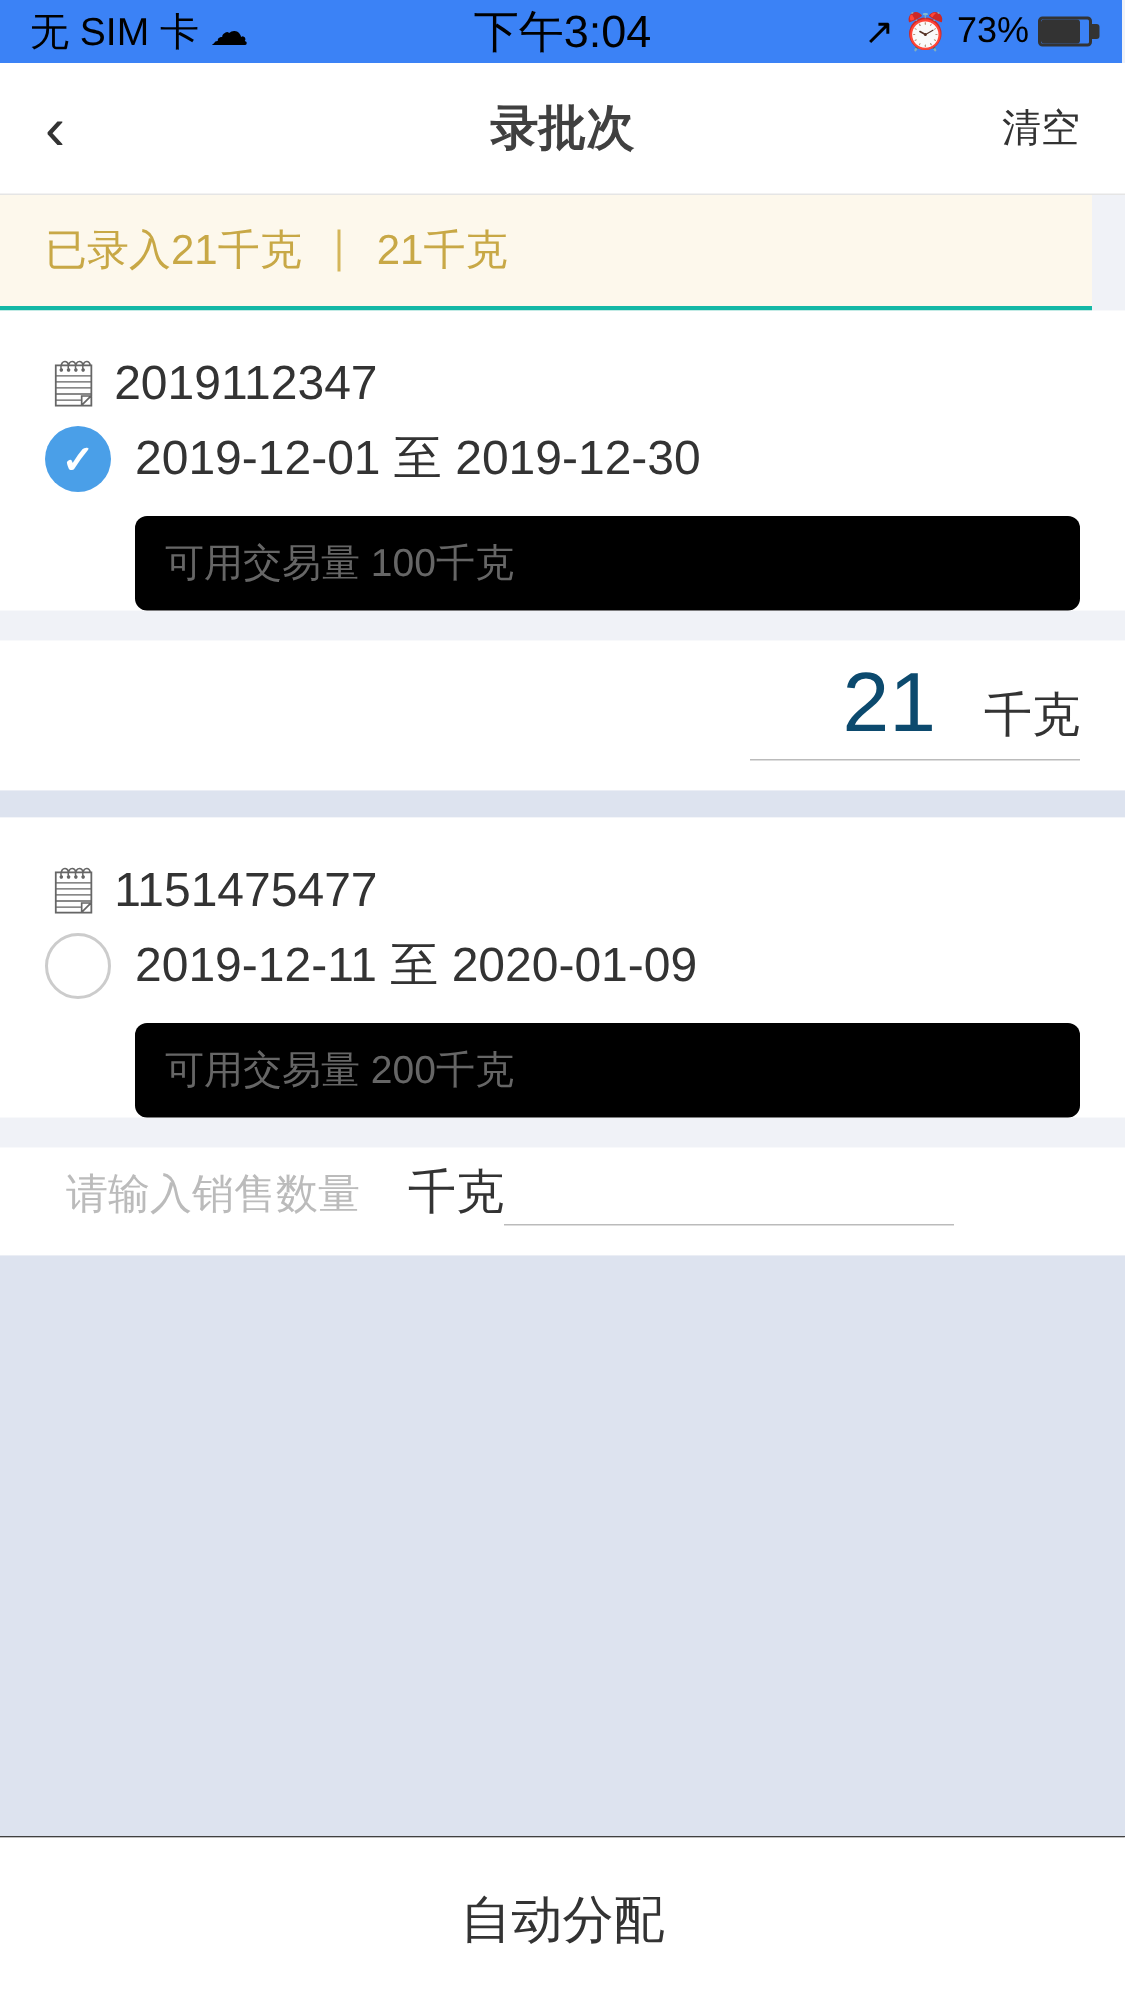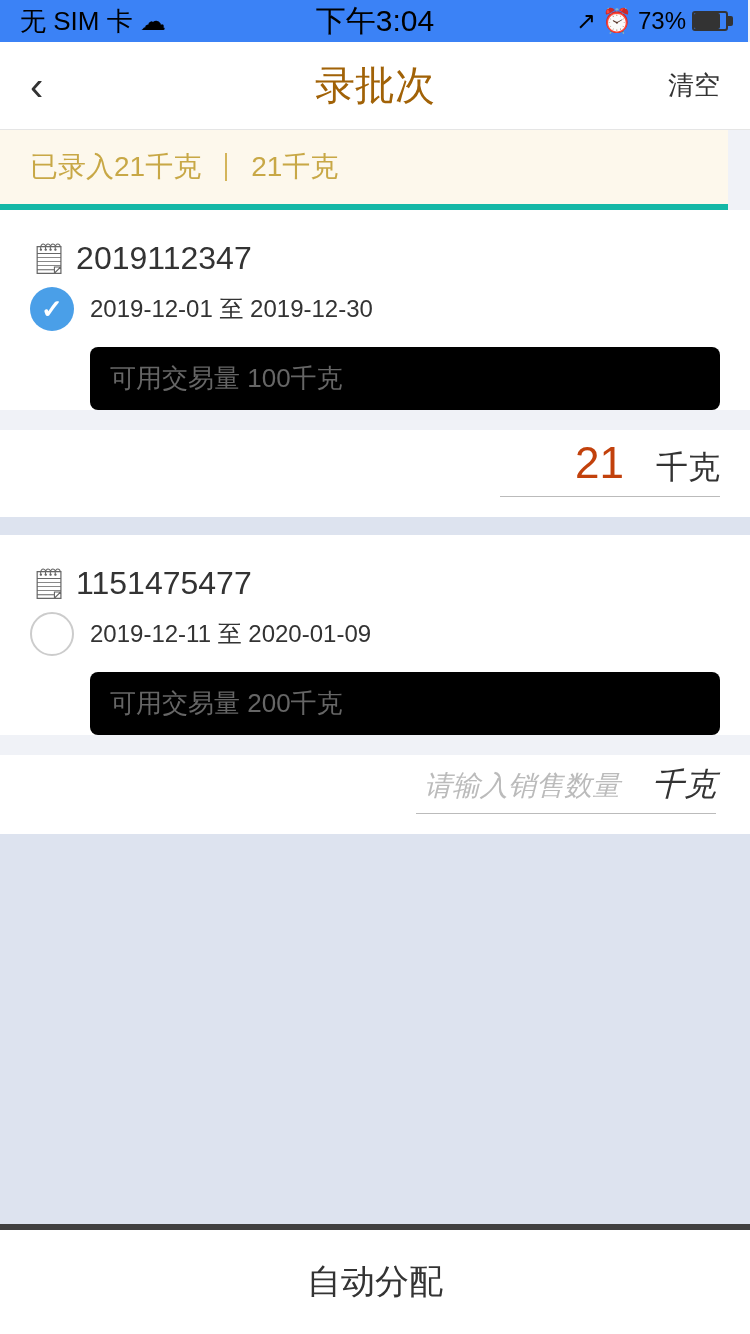--- a/index.html
+++ b/index.html
@@ -55,42 +55,42 @@
       border-bottom: 1px solid #e5e5e5;
       position: relative;
     }
     .nav-back {
       font-size: 40px;
       color: #333;
       cursor: pointer;
       line-height: 1;
     }
     .nav-title {
-      font-size: 40px;
-      font-weight: 400;
-      color: #a16207;
+      font-size: 32px;
+      font-weight: 700;
+      color: #404040;
       position: absolute;
       left: 50%;
       transform: translateX(-50%);
     }
     .nav-clear {
       font-size: 26px;
       color: #333;
       cursor: pointer;
     }
 
     
     .info-banner {
       width: 728px;
       background: #fdf8ec;
       padding: 18px 30px;
       display: flex;
       align-items: center;
       gap: 0;
-      border-bottom: 6px solid #14b8a6;
+      border-bottom: 3px solid #14b8a6;
     }
     .info-item {
       font-size: 28px;
       color: #c8a846;
     }
     .info-divider {
       width: 2px;
       height: 28px;
       background: #d4b55a;
       margin: 0 24px;
@@ -142,36 +142,36 @@
       background: #4a9fe8;
     }
     .radio-circle.checked::after {
       content: '✓';
       color: #fff;
       font-size: 26px;
       font-weight: bold;
     }
 
     .batch-date {
-      font-size: 24px;
+      font-size: 32px;
       color: #333;
     }
 
     .batch-avail {
       background: #000000;
       border-radius: 8px;
       padding: 14px 20px;
       font-size: 26px;
       color: #666;
       margin-left: 60px;
       margin-bottom: 20px;
     }
     .amount-value {
-      font-size: 44px;
-      color: #c2410c;
+      font-size: 56px;
+      color: #0c4a6e;
       font-weight: 400;
       margin-right: 16px;
     }
     .amount-unit {
       font-size: 32px;
       color: #333;
     }
 
     
     .section-separator {
@@ -197,21 +197,21 @@
 
     
     .bottom-bar {
       width: 750px;
       height: 110px;
       display: flex;
       position: fixed;
       bottom: 0;
       left: 0;
       background: #fff;
-      border-top: 6px solid #404040;
+      border-top: 1px solid #404040;
     }
     .btn-auto {
       flex: 1;
       background: #fff;
       font-size: 34px;
       color: #333;
       border: none;
       cursor: pointer;
       display: flex;
       align-items: center;
@@ -242,24 +242,23 @@
       width: 220px;
       height: 1px;
       background: #bbb;
       margin-top: 6px;
     }
     .input-section {
       background: #fff;
     }
     .input-inner {
       display: flex;
-      flex-direction: column;
+      flex-direction: row;
       align-items: flex-end;
-      padding: 8px 34px 20px;
-      font-style: italic;
+      padding: 8px 44px 20px;
     }
     .underline-bar2 {
       width: 300px;
       height: 1px;
       background: #bbb;
       margin-top: 6px;
     }
   </style>
 </head>
 <body>

